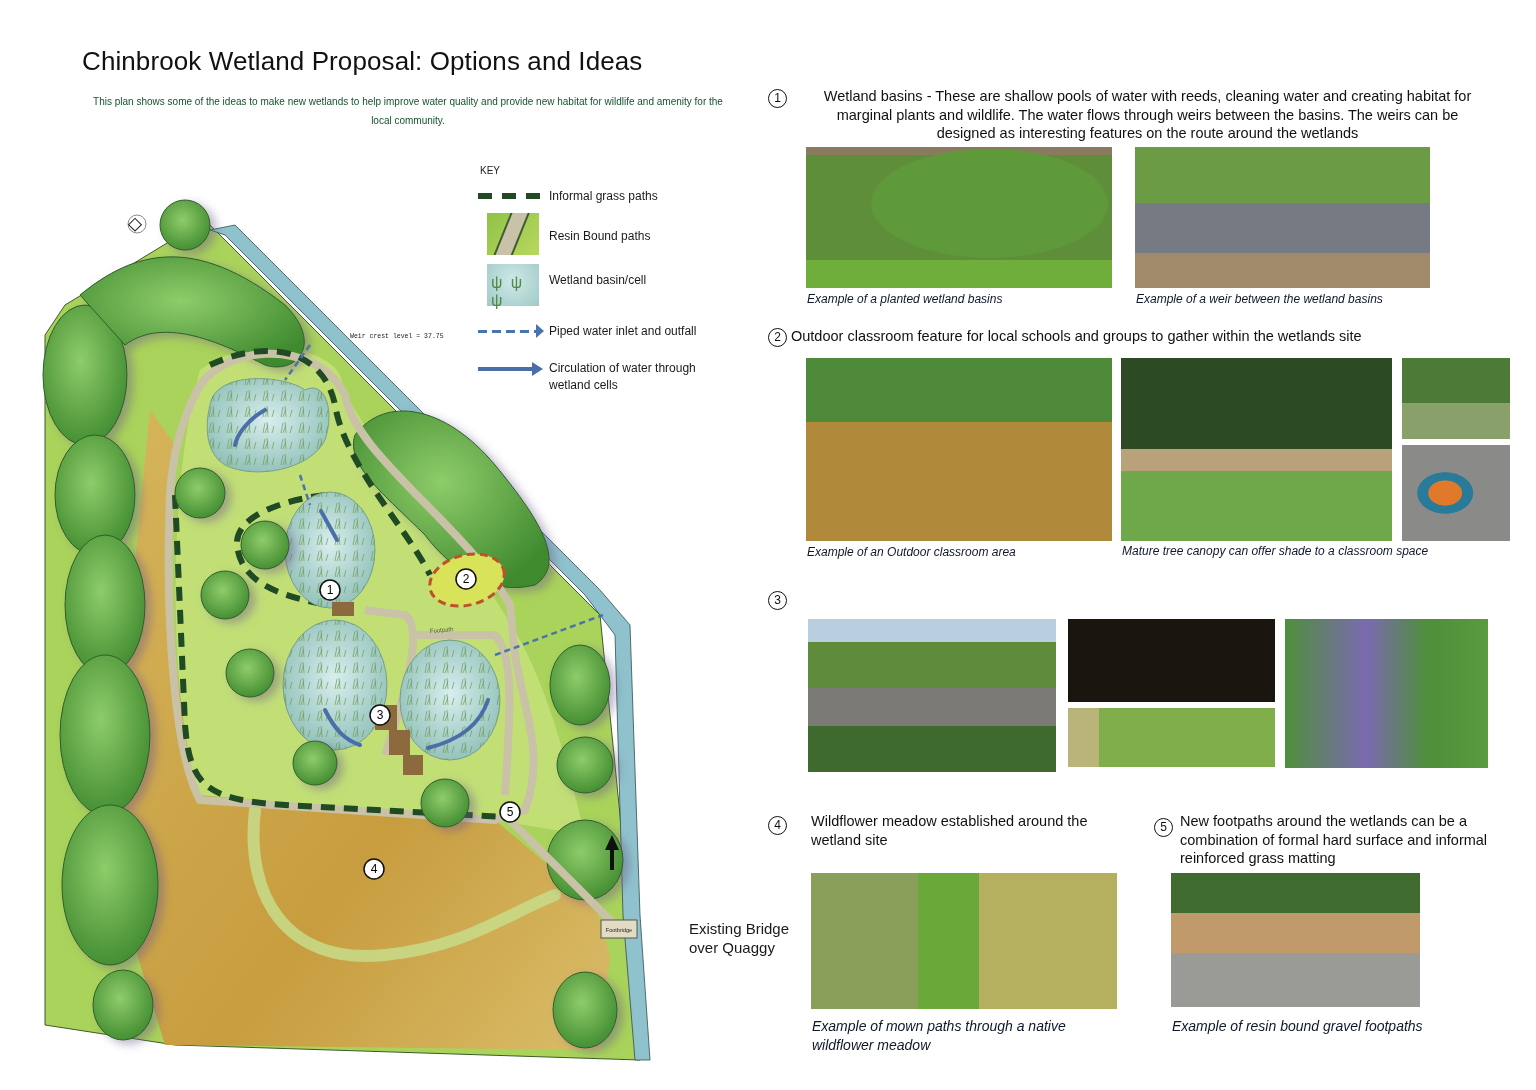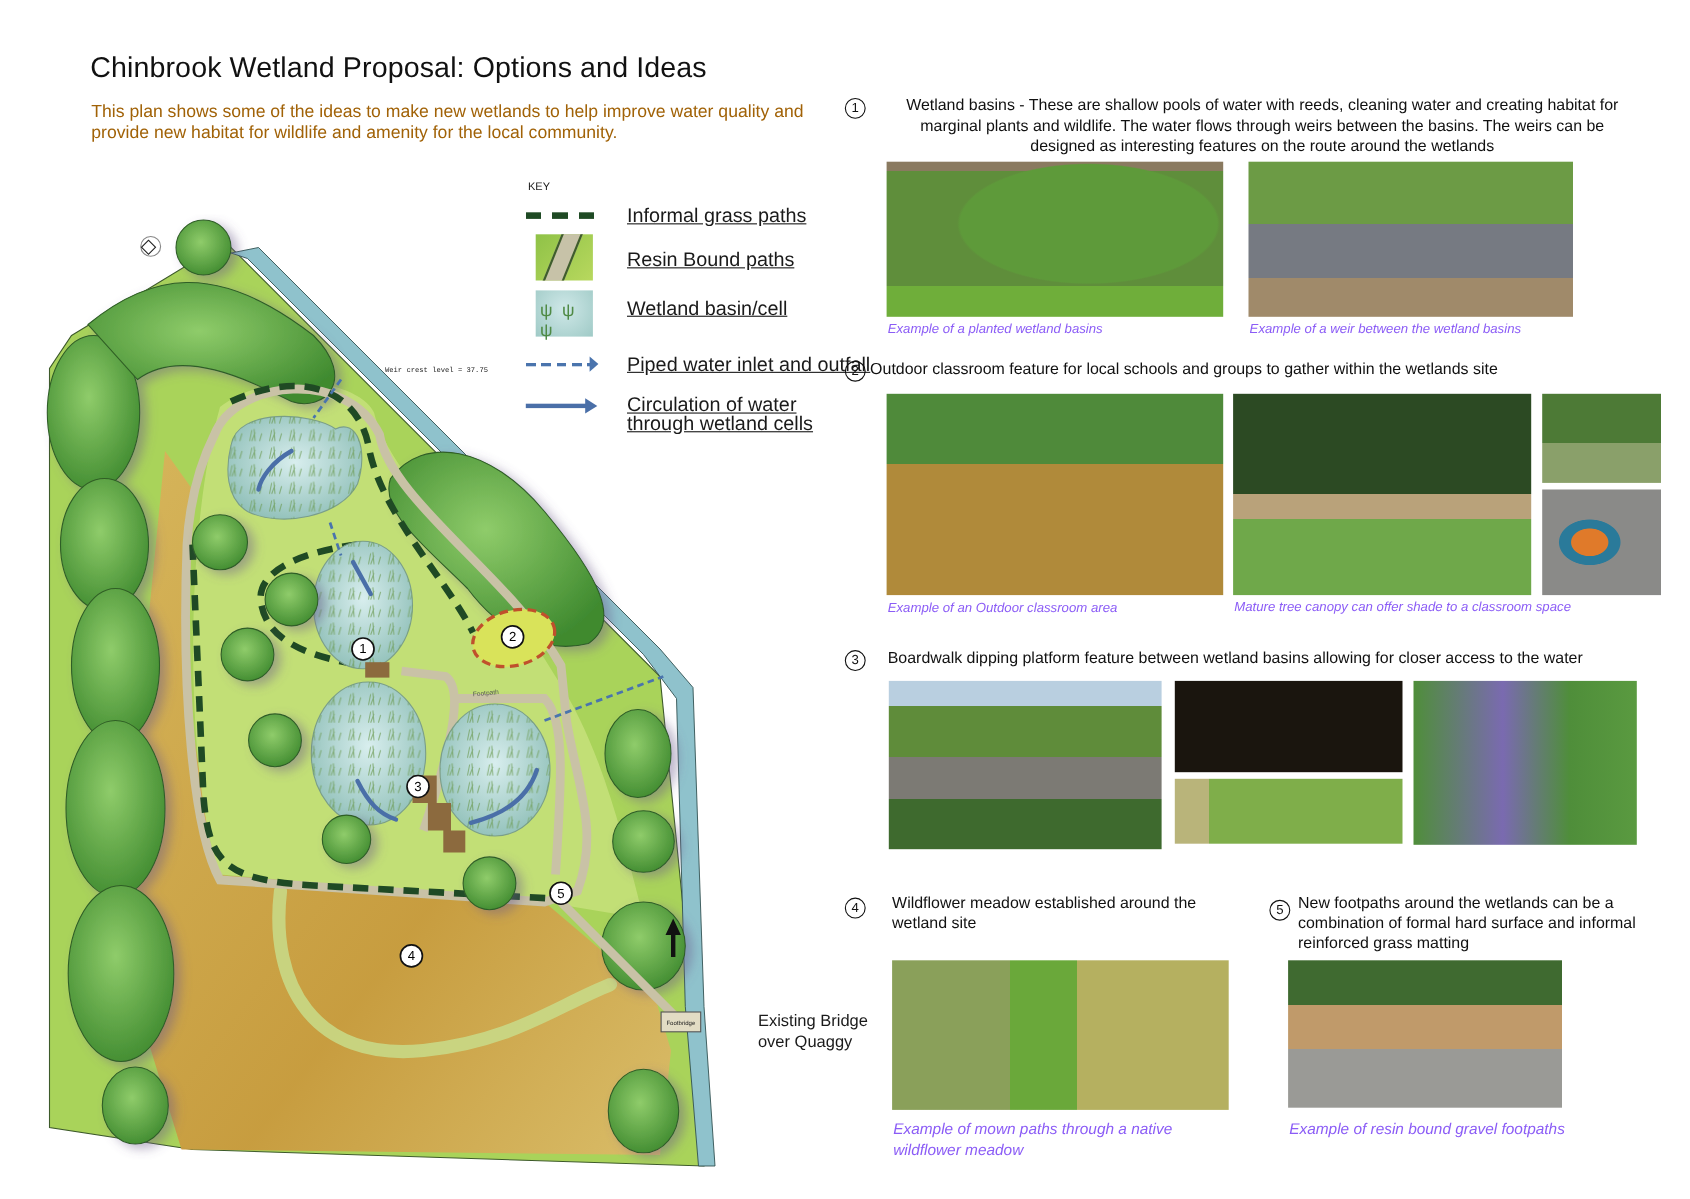--- a/index.html
+++ b/index.html
@@ -1,45 +1,45 @@
 <!DOCTYPE html>
 <html><head>
 <meta charset="utf-8">
 <style>
   * { box-sizing: border-box; margin: 0; padding: 0; }
   html, body { width: 1536px; height: 1090px; background: #ffffff; overflow: hidden; }
   body { position: relative; font-family: "Liberation Sans", sans-serif; color: #1a1a1a; }
 
   .title { position: absolute; left: 82px; top: 46px; font-size: 26px; font-weight: normal; color: #111; letter-spacing: 0.1px; }
-  .intro { position: absolute; left: 83px; top: 93px; width: 650px; font-size: 16px; line-height: 18.5px; color: #a16207; }
+  .intro { position: absolute; left: 83px; top: 93px; width: 650px; font-size: 10px; line-height: 18.5px; color: #14532d; text-align: center; }
 
   
   .key { position: absolute; left: 478px; top: 163px; width: 280px; }
   .key-title { position: absolute; left: 2px; top: 2px; font-size: 10px; }
-  .key-label { position: absolute; left: 92px; font-size: 18px; line-height: 17px; white-space: nowrap; text-decoration: underline; }
+  .key-label { position: absolute; left: 71px; font-size: 12px; line-height: 17px; white-space: nowrap; }
   .swatch-dash { position: absolute; left: 0; width: 64px; height: 6px;
     background: repeating-linear-gradient(90deg, #1f4a24 0 14px, transparent 14px 24px); }
   .swatch-box { position: absolute; left: 9px; width: 52px; height: 42px; }
   .swatch-resin { background: linear-gradient(135deg, #8fc247, #b8d85e); overflow: hidden; }
   .swatch-resin::after { content: ""; position: absolute; left: 14px; top: -10px; width: 14px; height: 70px; background: #c7c2a8; border-left: 2px solid #3f5d2c; border-right: 2px solid #3f5d2c; transform: rotate(22deg); }
   .swatch-wet { background: radial-gradient(circle at 50% 40%, #cfe8e8, #9fcac6); }
   .swatch-wet::after { content: "ψ ψ ψ"; position: absolute; left: 4px; top: 10px; font-size: 16px; color: #4f8a45; letter-spacing: 2px; }
   .swatch-pipe { position: absolute; left: 0; width: 62px; height: 3px;
     background: repeating-linear-gradient(90deg, #4a74ad 0 9px, transparent 9px 14px); }
   .swatch-arrow { position: absolute; left: 0; width: 58px; height: 4px; background: #4a6fa8; }
   .arrowhead { position: absolute; width: 0; height: 0; border-top: 7px solid transparent; border-bottom: 7px solid transparent; border-left: 11px solid #4a6fa8; }
 
   
   .map { position: absolute; left: 25px; top: 195px; width: 640px; height: 880px; }
 
   
   .section-head { position: absolute; display: flex; font-size: 14.5px; line-height: 18.5px; color: #111; }
   .num-circle { display: inline-flex; align-items: center; justify-content: center; width: 19px; height: 19px; border: 1.4px solid #111; border-radius: 50%; font-size: 12px; flex: 0 0 auto; }
   .photo { position: absolute; overflow: hidden; }
-  .caption { position: absolute; font-style: italic; font-size: 12px; color: #8b5cf6; white-space: nowrap; }
+  .caption { position: absolute; font-style: italic; font-size: 12px; color: #0f172a; white-space: nowrap; }
   .caption.lg { font-size: 14px; line-height: 19px; white-space: normal; }
 </style>
 </head>
 <body>
 
 <h1 class="title">Chinbrook Wetland Proposal: Options and Ideas</h1>
 <p class="intro">This plan shows some of the ideas to make new wetlands to help improve water quality and provide new habitat for wildlife and amenity for the local community.</p>
 
 <div class="key">
   <div class="key-title">KEY</div>
@@ -224,21 +224,20 @@
 </div>
 <div class="photo" style="left:806px; top:358px; width:306px; height:183px; background: linear-gradient(180deg, #4f8a3a 0 35%, #b08a3a 35%);"></div>
 <div class="caption" style="left:807px; top:545px;">Example of an Outdoor classroom area</div>
 <div class="photo" style="left:1121px; top:358px; width:271px; height:183px; background: linear-gradient(180deg, #2c4a23 0 50%, #b9a27a 50% 62%, #6fa84a 62%);"></div>
 <div class="caption" style="left:1122px; top:544px;">Mature tree canopy can offer shade to a classroom space</div>
 <div class="photo" style="left:1402px; top:358px; width:108px; height:81px; background: linear-gradient(180deg, #4d7a36 0 55%, #8aa06a 55%);"></div>
 <div class="photo" style="left:1402px; top:445px; width:108px; height:96px; background: radial-gradient(ellipse at 40% 50%, #e07a2a 0 18%, #2a7a9a 19% 30%, #8a8a88 31%);"></div>
 
 <div class="section-head" style="left:768px; top:590px; width:730px;">
   <span class="num-circle" style="margin-top:1px;">3</span>
-  <span style="margin-left:20px;">Boardwalk dipping platform feature between wetland basins allowing for closer access to the water</span>
 </div>
 <div class="photo" style="left:808px; top:619px; width:248px; height:153px; background: linear-gradient(180deg, #b9cfe0 0 15%, #5f8c3a 15% 45%, #7c7a74 45% 70%, #3e6a2e 70%);"></div>
 <div class="photo" style="left:1068px; top:619px; width:207px; height:83px; background: #1a150e;"></div>
 <div class="photo" style="left:1068px; top:708px; width:207px; height:59px; background: linear-gradient(90deg, #b9b47a 0 15%, #7fae4a 15%);"></div>
 <div class="photo" style="left:1285px; top:619px; width:203px; height:149px; background: linear-gradient(90deg, #4f8e3a, #7a6ab0 40%, #4f8e3a 70%, #5a9a40);"></div>
 
 <div class="section-head" style="left:768px; top:812px; width:350px;">
   <span class="num-circle" style="margin-top:4px;">4</span>
   <span style="margin-left:24px;">Wildflower meadow established around the wetland site</span>
 </div>

